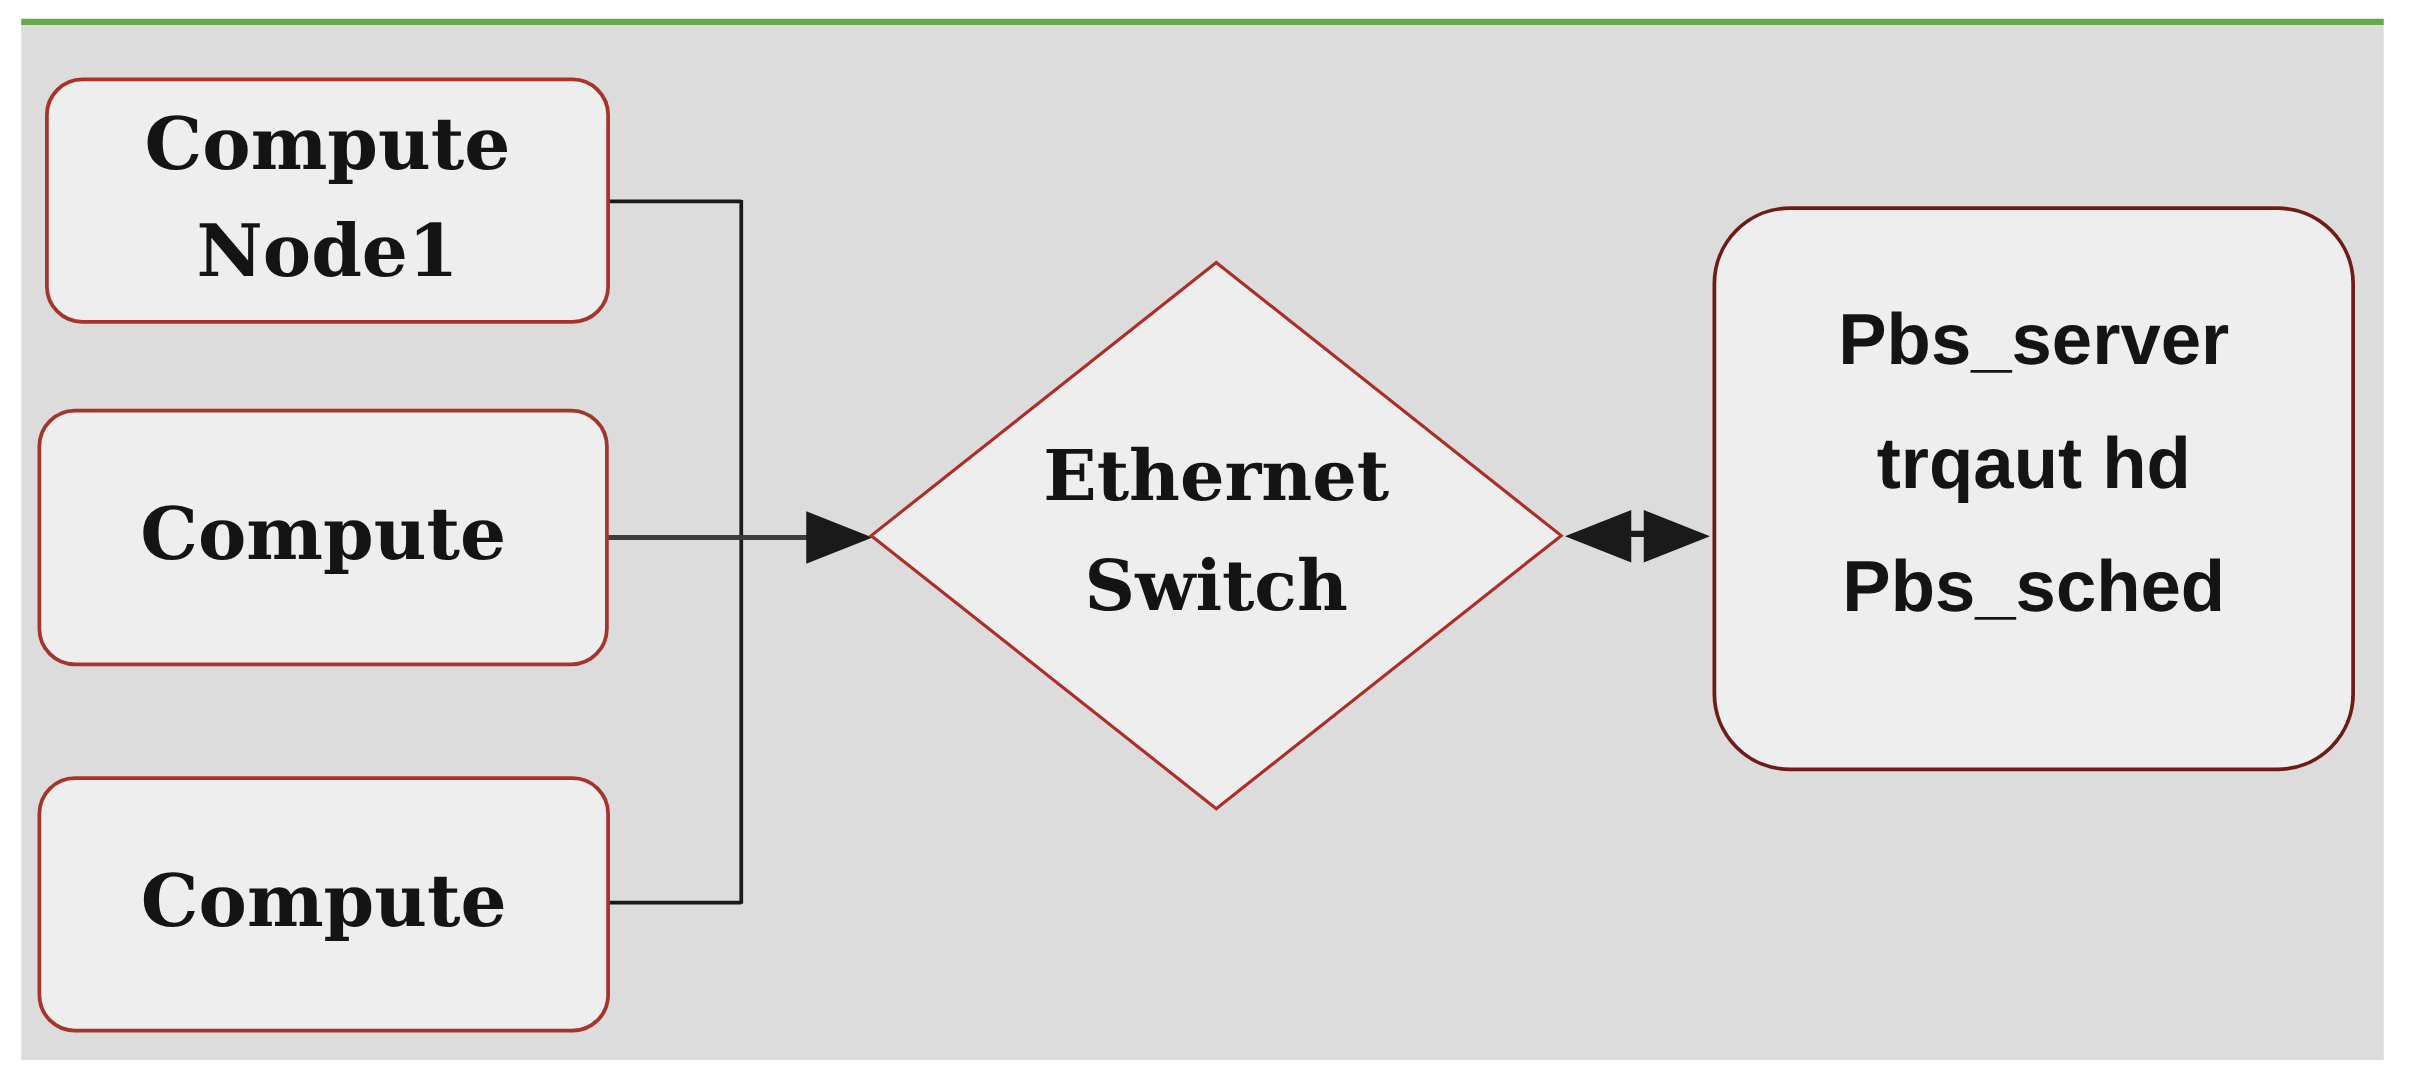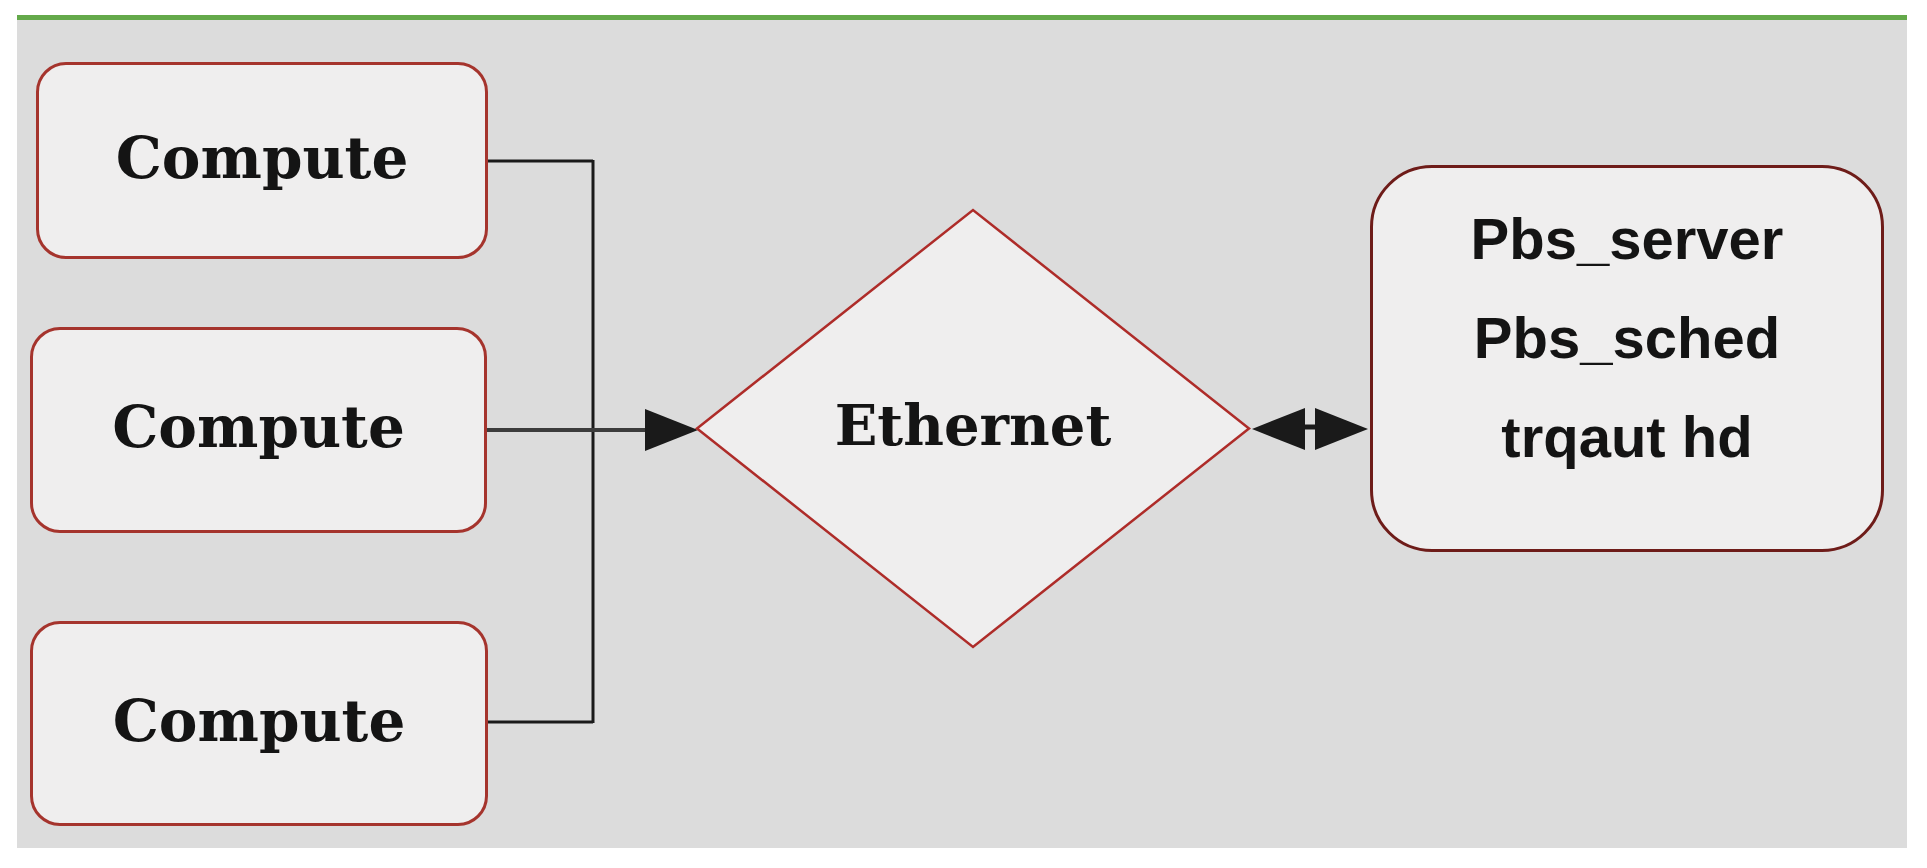--- a/index.html
+++ b/index.html
@@ -8,21 +8,21 @@
   #canvas-bg{position:absolute;left:17px;top:20px;width:1890px;height:828px;background:#dcdcdc;}
   #shape-layer{position:absolute;left:0;top:0;width:1927px;height:868px;}
   .node{position:absolute;display:flex;flex-direction:column;align-items:center;justify-content:center;
         background:#efeeee;text-align:center;color:#141414;box-sizing:border-box;}
   .compute{width:452px;border:3px solid #a5342d;border-radius:30px;
         font-family:"DejaVu Serif",serif;font-weight:700;font-size:58px;line-height:86px;
         padding-bottom:6px;}
   #compute1{left:36px;top:62px;height:197px;}
   #compute2{left:30px;top:327px;height:206px;width:457px;}
   #compute3{left:30px;top:621px;height:205px;width:458px;}
-  #server-box{left:1370px;top:165px;width:514px;height:387px;border:3px solid #6e1c19;border-radius:62px;
+  #server-box{left:1370px;top:165px;width:514px;height:452px;border:3px solid #6e1c19;border-radius:62px;
         font-family:"Liberation Sans","DejaVu Sans",sans-serif;font-weight:700;font-size:58px;line-height:99px;
         padding-bottom:42px;}
   #switch-label{position:absolute;left:697px;top:210px;width:552px;height:437px;
         display:flex;flex-direction:column;align-items:center;justify-content:center;
         font-family:"DejaVu Serif",serif;font-weight:700;font-size:56px;line-height:88px;
         color:#141414;text-align:center;padding-bottom:8px;box-sizing:border-box;}
   .txtline{display:block;}
 </style>
 </head>
 <body>
@@ -43,33 +43,35 @@
 
     <polygon points="697,428.5 973,210 1249,428.5 973,647" fill="#efeeee" stroke="#ae2c29" stroke-width="2.5"></polygon>
 
     <line x1="1294" y1="427" x2="1326" y2="427" stroke="#1a1a1a" stroke-width="5"></line>
     <polygon points="1252,429 1305,408 1305,450" fill="#1a1a1a"></polygon>
     <polygon points="1368,429 1315,408 1315,450" fill="#1a1a1a"></polygon>
   </svg>
 
   <div id="compute1" class="node compute">
     <span class="txtline">Compute</span>
+    <span class="txtline">Node1</span>
   </div>
 
   <div id="compute2" class="node compute">
     <span class="txtline">Compute</span>
   </div>
 
   <div id="compute3" class="node compute">
     <span class="txtline">Compute</span>
   </div>
 
   <div id="switch-label">
     <span class="txtline">Ethernet</span>
+    <span class="txtline">Switch</span>
   </div>
 
   <div id="server-box" class="node">
     <span class="txtline">Pbs_server</span>
+    <span class="txtline">trqaut hd</span>
     <span class="txtline">Pbs_sched</span>
-    <span class="txtline">trqaut hd</span>
   </div>
 
 </div>
 
 </body></html>

